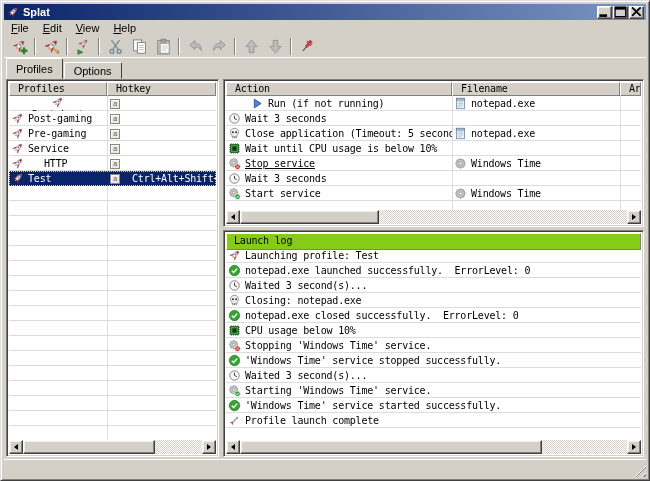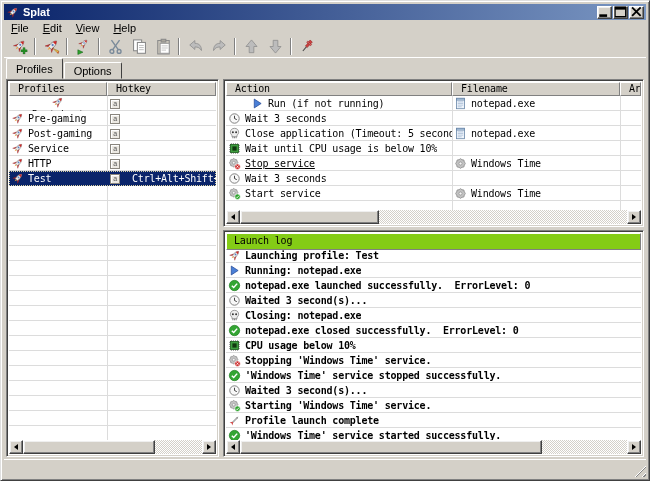--- a/index.html
+++ b/index.html
@@ -334,42 +334,42 @@
               </svg></span><span class="txt">Post-boot</span></div><div class="cell grow"><span class="keycap">a</span></div></div>
         <div class="row mono"><div class="cell" style="width: 98px;"><span class="ic"><svg viewBox="0 0 16 16">
                 <g transform="rotate(45 8 8)">
                   <path d="M8 0.8 C9.7 2.4 10.2 4.5 10.2 6.5 L10.2 10 L5.8 10 L5.8 6.5 C5.8 4.5 6.3 2.4 8 0.8 Z" fill="#e9e9e9" stroke="#666" stroke-width="0.6"></path>
                   <path d="M8 0.8 C9 1.8 9.6 2.9 9.9 4 L6.1 4 C6.4 2.9 7 1.8 8 0.8 Z" fill="#cc2a2a"></path>
                   <path d="M5.8 7.5 L3.6 12 L5.8 10.3 Z" fill="#cc2a2a" stroke="#8f2020" stroke-width="0.4"></path>
                   <path d="M10.2 7.5 L12.4 12 L10.2 10.3 Z" fill="#cc2a2a" stroke="#8f2020" stroke-width="0.4"></path>
                   <circle cx="8" cy="6.2" r="1.1" fill="#5b83c4"></circle>
                   <path d="M7.1 10 L8 13 L8.9 10 Z" fill="#f2a03c"></path>
                 </g>
+              </svg></span><span class="txt">Post-gaming</span></div><div class="cell grow"><span class="keycap">a</span></div></div>
+        <div class="row mono"><div class="cell" style="width: 98px;"><span class="ic"><svg viewBox="0 0 16 16">
+                <g transform="rotate(45 8 8)">
+                  <path d="M8 0.8 C9.7 2.4 10.2 4.5 10.2 6.5 L10.2 10 L5.8 10 L5.8 6.5 C5.8 4.5 6.3 2.4 8 0.8 Z" fill="#e9e9e9" stroke="#666" stroke-width="0.6"></path>
+                  <path d="M8 0.8 C9 1.8 9.6 2.9 9.9 4 L6.1 4 C6.4 2.9 7 1.8 8 0.8 Z" fill="#cc2a2a"></path>
+                  <path d="M5.8 7.5 L3.6 12 L5.8 10.3 Z" fill="#cc2a2a" stroke="#8f2020" stroke-width="0.4"></path>
+                  <path d="M10.2 7.5 L12.4 12 L10.2 10.3 Z" fill="#cc2a2a" stroke="#8f2020" stroke-width="0.4"></path>
+                  <circle cx="8" cy="6.2" r="1.1" fill="#5b83c4"></circle>
+                  <path d="M7.1 10 L8 13 L8.9 10 Z" fill="#f2a03c"></path>
+                </g>
               </svg></span><span class="txt">Pre-gaming</span></div><div class="cell grow"><span class="keycap">a</span></div></div>
         <div class="row mono"><div class="cell" style="width: 98px;"><span class="ic"><svg viewBox="0 0 16 16">
                 <g transform="rotate(45 8 8)">
                   <path d="M8 0.8 C9.7 2.4 10.2 4.5 10.2 6.5 L10.2 10 L5.8 10 L5.8 6.5 C5.8 4.5 6.3 2.4 8 0.8 Z" fill="#e9e9e9" stroke="#666" stroke-width="0.6"></path>
                   <path d="M8 0.8 C9 1.8 9.6 2.9 9.9 4 L6.1 4 C6.4 2.9 7 1.8 8 0.8 Z" fill="#cc2a2a"></path>
                   <path d="M5.8 7.5 L3.6 12 L5.8 10.3 Z" fill="#cc2a2a" stroke="#8f2020" stroke-width="0.4"></path>
                   <path d="M10.2 7.5 L12.4 12 L10.2 10.3 Z" fill="#cc2a2a" stroke="#8f2020" stroke-width="0.4"></path>
                   <circle cx="8" cy="6.2" r="1.1" fill="#5b83c4"></circle>
                   <path d="M7.1 10 L8 13 L8.9 10 Z" fill="#f2a03c"></path>
                 </g>
-              </svg></span><span class="txt">Post-gaming</span></div><div class="cell grow"><span class="keycap">a</span></div></div>
-        <div class="row mono"><div class="cell" style="width: 98px;"><span class="ic"><svg viewBox="0 0 16 16">
-                <g transform="rotate(45 8 8)">
-                  <path d="M8 0.8 C9.7 2.4 10.2 4.5 10.2 6.5 L10.2 10 L5.8 10 L5.8 6.5 C5.8 4.5 6.3 2.4 8 0.8 Z" fill="#e9e9e9" stroke="#666" stroke-width="0.6"></path>
-                  <path d="M8 0.8 C9 1.8 9.6 2.9 9.9 4 L6.1 4 C6.4 2.9 7 1.8 8 0.8 Z" fill="#cc2a2a"></path>
-                  <path d="M5.8 7.5 L3.6 12 L5.8 10.3 Z" fill="#cc2a2a" stroke="#8f2020" stroke-width="0.4"></path>
-                  <path d="M10.2 7.5 L12.4 12 L10.2 10.3 Z" fill="#cc2a2a" stroke="#8f2020" stroke-width="0.4"></path>
-                  <circle cx="8" cy="6.2" r="1.1" fill="#5b83c4"></circle>
-                  <path d="M7.1 10 L8 13 L8.9 10 Z" fill="#f2a03c"></path>
-                </g>
               </svg></span><span class="txt">Service</span></div><div class="cell grow"><span class="keycap">a</span></div></div>
-        <div class="row mono"><div class="cell" style="width: 98px;"><span class="ic"><svg viewBox="0 0 16 16">
+        <div class="row mono"><div class="cell" style="width: 98px; gap: 16px;"><span class="ic"><svg viewBox="0 0 16 16">
                 <g transform="rotate(45 8 8)">
                   <path d="M8 0.8 C9.7 2.4 10.2 4.5 10.2 6.5 L10.2 10 L5.8 10 L5.8 6.5 C5.8 4.5 6.3 2.4 8 0.8 Z" fill="#e9e9e9" stroke="#666" stroke-width="0.6"></path>
                   <path d="M8 0.8 C9 1.8 9.6 2.9 9.9 4 L6.1 4 C6.4 2.9 7 1.8 8 0.8 Z" fill="#cc2a2a"></path>
                   <path d="M5.8 7.5 L3.6 12 L5.8 10.3 Z" fill="#cc2a2a" stroke="#8f2020" stroke-width="0.4"></path>
                   <path d="M10.2 7.5 L12.4 12 L10.2 10.3 Z" fill="#cc2a2a" stroke="#8f2020" stroke-width="0.4"></path>
                   <circle cx="8" cy="6.2" r="1.1" fill="#5b83c4"></circle>
                   <path d="M7.1 10 L8 13 L8.9 10 Z" fill="#f2a03c"></path>
                 </g>
               </svg></span><span class="txt">HTTP</span></div><div class="cell grow"><span class="keycap">a</span></div></div>
         <div class="row mono selected"><div class="cell" style="width: 98px;"><span class="ic"><svg viewBox="0 0 16 16">
@@ -484,35 +484,32 @@
           <div class="sb-thumb" style="width: 36%;"></div>
         </div>
         <button class="sb-btn">
           <span class="tri-r"></span>
         </button>
       </div>
   </div>
 
   <div class="panel" id="log-panel">
     <div class="log-title mono">Launch log</div>
-    <div class="lv-body" id="log-body" style="top:17px;font-weight:bold;">
+    <div class="lv-body" id="log-body" style="top:17px;">
         <div class="row mono"><span class="ic"><svg viewBox="0 0 16 16">
               <g transform="rotate(45 8 8)">
                 <path d="M8 0.8 C9.7 2.4 10.2 4.5 10.2 6.5 L10.2 10 L5.8 10 L5.8 6.5 C5.8 4.5 6.3 2.4 8 0.8 Z" fill="#e9e9e9" stroke="#666" stroke-width="0.6"></path>
                 <path d="M8 0.8 C9 1.8 9.6 2.9 9.9 4 L6.1 4 C6.4 2.9 7 1.8 8 0.8 Z" fill="#cc2a2a"></path>
                 <path d="M5.8 7.5 L3.6 12 L5.8 10.3 Z" fill="#cc2a2a" stroke="#8f2020" stroke-width="0.4"></path>
                 <path d="M10.2 7.5 L12.4 12 L10.2 10.3 Z" fill="#cc2a2a" stroke="#8f2020" stroke-width="0.4"></path>
                 <circle cx="8" cy="6.2" r="1.1" fill="#5b83c4"></circle>
                 <path d="M7.1 10 L8 13 L8.9 10 Z" fill="#f2a03c"></path>
               </g>
             </svg></span><span class="txt">Launching profile: Test</span></div>
         <div class="row mono"><span class="ic"><svg viewBox="0 0 16 16">
-              <path d="M4 2.5 L12.5 8 L4 13.5 Z" fill="#4a7fd6" stroke="#1c3f8c" stroke-width="0.8"></path>
-            </svg></span><span class="txt">Running: notepad.exe</span></div>
-        <div class="row mono"><span class="ic"><svg viewBox="0 0 16 16">
               <circle cx="8" cy="8" r="6.4" fill="#33a533" stroke="#1d7a1d" stroke-width="0.8"></circle>
               <path d="M4.7 8.3 L7 10.5 L11.3 5.7" stroke="#fff" stroke-width="1.8" fill="none"></path>
             </svg></span><span class="txt">notepad.exe launched successfully.  ErrorLevel: 0</span></div>
         <div class="row mono"><span class="ic"><svg viewBox="0 0 16 16">
               <circle cx="8" cy="8" r="5.8" fill="#f8f8f8" stroke="#7d7d7d" stroke-width="1.2"></circle>
               <path d="M8 4.6 L8 8 L10.8 9.4" stroke="#3d3d3d" stroke-width="1.2" fill="none"></path>
             </svg></span><span class="txt">Waited 3 second(s)...</span></div>
         <div class="row mono"><span class="ic"><svg viewBox="0 0 16 16">
               <path d="M8 1.6 C4.9 1.6 2.9 3.8 2.9 6.4 C2.9 8 3.7 9.3 4.9 10 L4.9 12 L11.1 12 L11.1 10 C12.3 9.3 13.1 8 13.1 6.4 C13.1 3.8 11.1 1.6 8 1.6 Z" fill="#ededed" stroke="#6e6e6e" stroke-width="0.8"></path>
               <circle cx="6" cy="6.4" r="1.2" fill="#333"></circle>
@@ -556,30 +553,30 @@
                   <rect x="3.4" y="3.4" width="9.2" height="9.2" rx="1.4"></rect>
                   <rect x="3.4" y="3.4" width="9.2" height="9.2" rx="1.4" transform="rotate(45 8 8)"></rect>
                   <circle cx="8" cy="8" r="4.4" stroke="none"></circle>
                   <circle cx="8" cy="8" r="1.9" fill="#f4f4f4"></circle>
                 </g>
               </g>
               <circle cx="11.7" cy="11.9" r="3.4" fill="#2ca32c" stroke="#fff" stroke-width="0.8"></circle>
               <path d="M10.1 12 L11.3 13.2 L13.4 10.7" stroke="#fff" stroke-width="1.1" fill="none"></path>
             </svg></span><span class="txt">Starting 'Windows Time' service.</span></div>
         <div class="row mono"><span class="ic"><svg viewBox="0 0 16 16">
+              <circle cx="8" cy="8" r="6.4" fill="#33a533" stroke="#1d7a1d" stroke-width="0.8"></circle>
+              <path d="M4.7 8.3 L7 10.5 L11.3 5.7" stroke="#fff" stroke-width="1.8" fill="none"></path>
+            </svg></span><span class="txt">'Windows Time' service started successfully.</span></div>
+        <div class="row mono"><span class="ic"><svg viewBox="0 0 16 16">
               <g transform="rotate(45 8 8)">
                 <rect x="7.3" y="4" width="1.4" height="7" fill="#b5b5b5" stroke="#6e6e6e" stroke-width="0.4"></rect>
                 <path d="M8 1.2 L9.3 4.3 L6.7 4.3 Z" fill="#8a8a8a"></path>
                 <path d="M7.3 11 L5.7 14.3 L8 12.9 L10.3 14.3 L8.7 11 Z" fill="#cf4040"></path>
               </g>
             </svg></span><span class="txt">Profile launch complete</span></div>
-        <div class="row mono"><span class="ic"><svg viewBox="0 0 16 16">
-              <circle cx="8" cy="8" r="6.4" fill="#33a533" stroke="#1d7a1d" stroke-width="0.8"></circle>
-              <path d="M4.7 8.3 L7 10.5 L11.3 5.7" stroke="#fff" stroke-width="1.8" fill="none"></path>
-            </svg></span><span class="txt">'Windows Time' service started successfully.</span></div>
       </div>
     <div class="hscroll">
         <button class="sb-btn">
           <span class="tri-l"></span>
         </button>
         <div class="sb-track">
           <div class="sb-thumb" style="width: 78%;"></div>
         </div>
         <button class="sb-btn">
           <span class="tri-r"></span>

